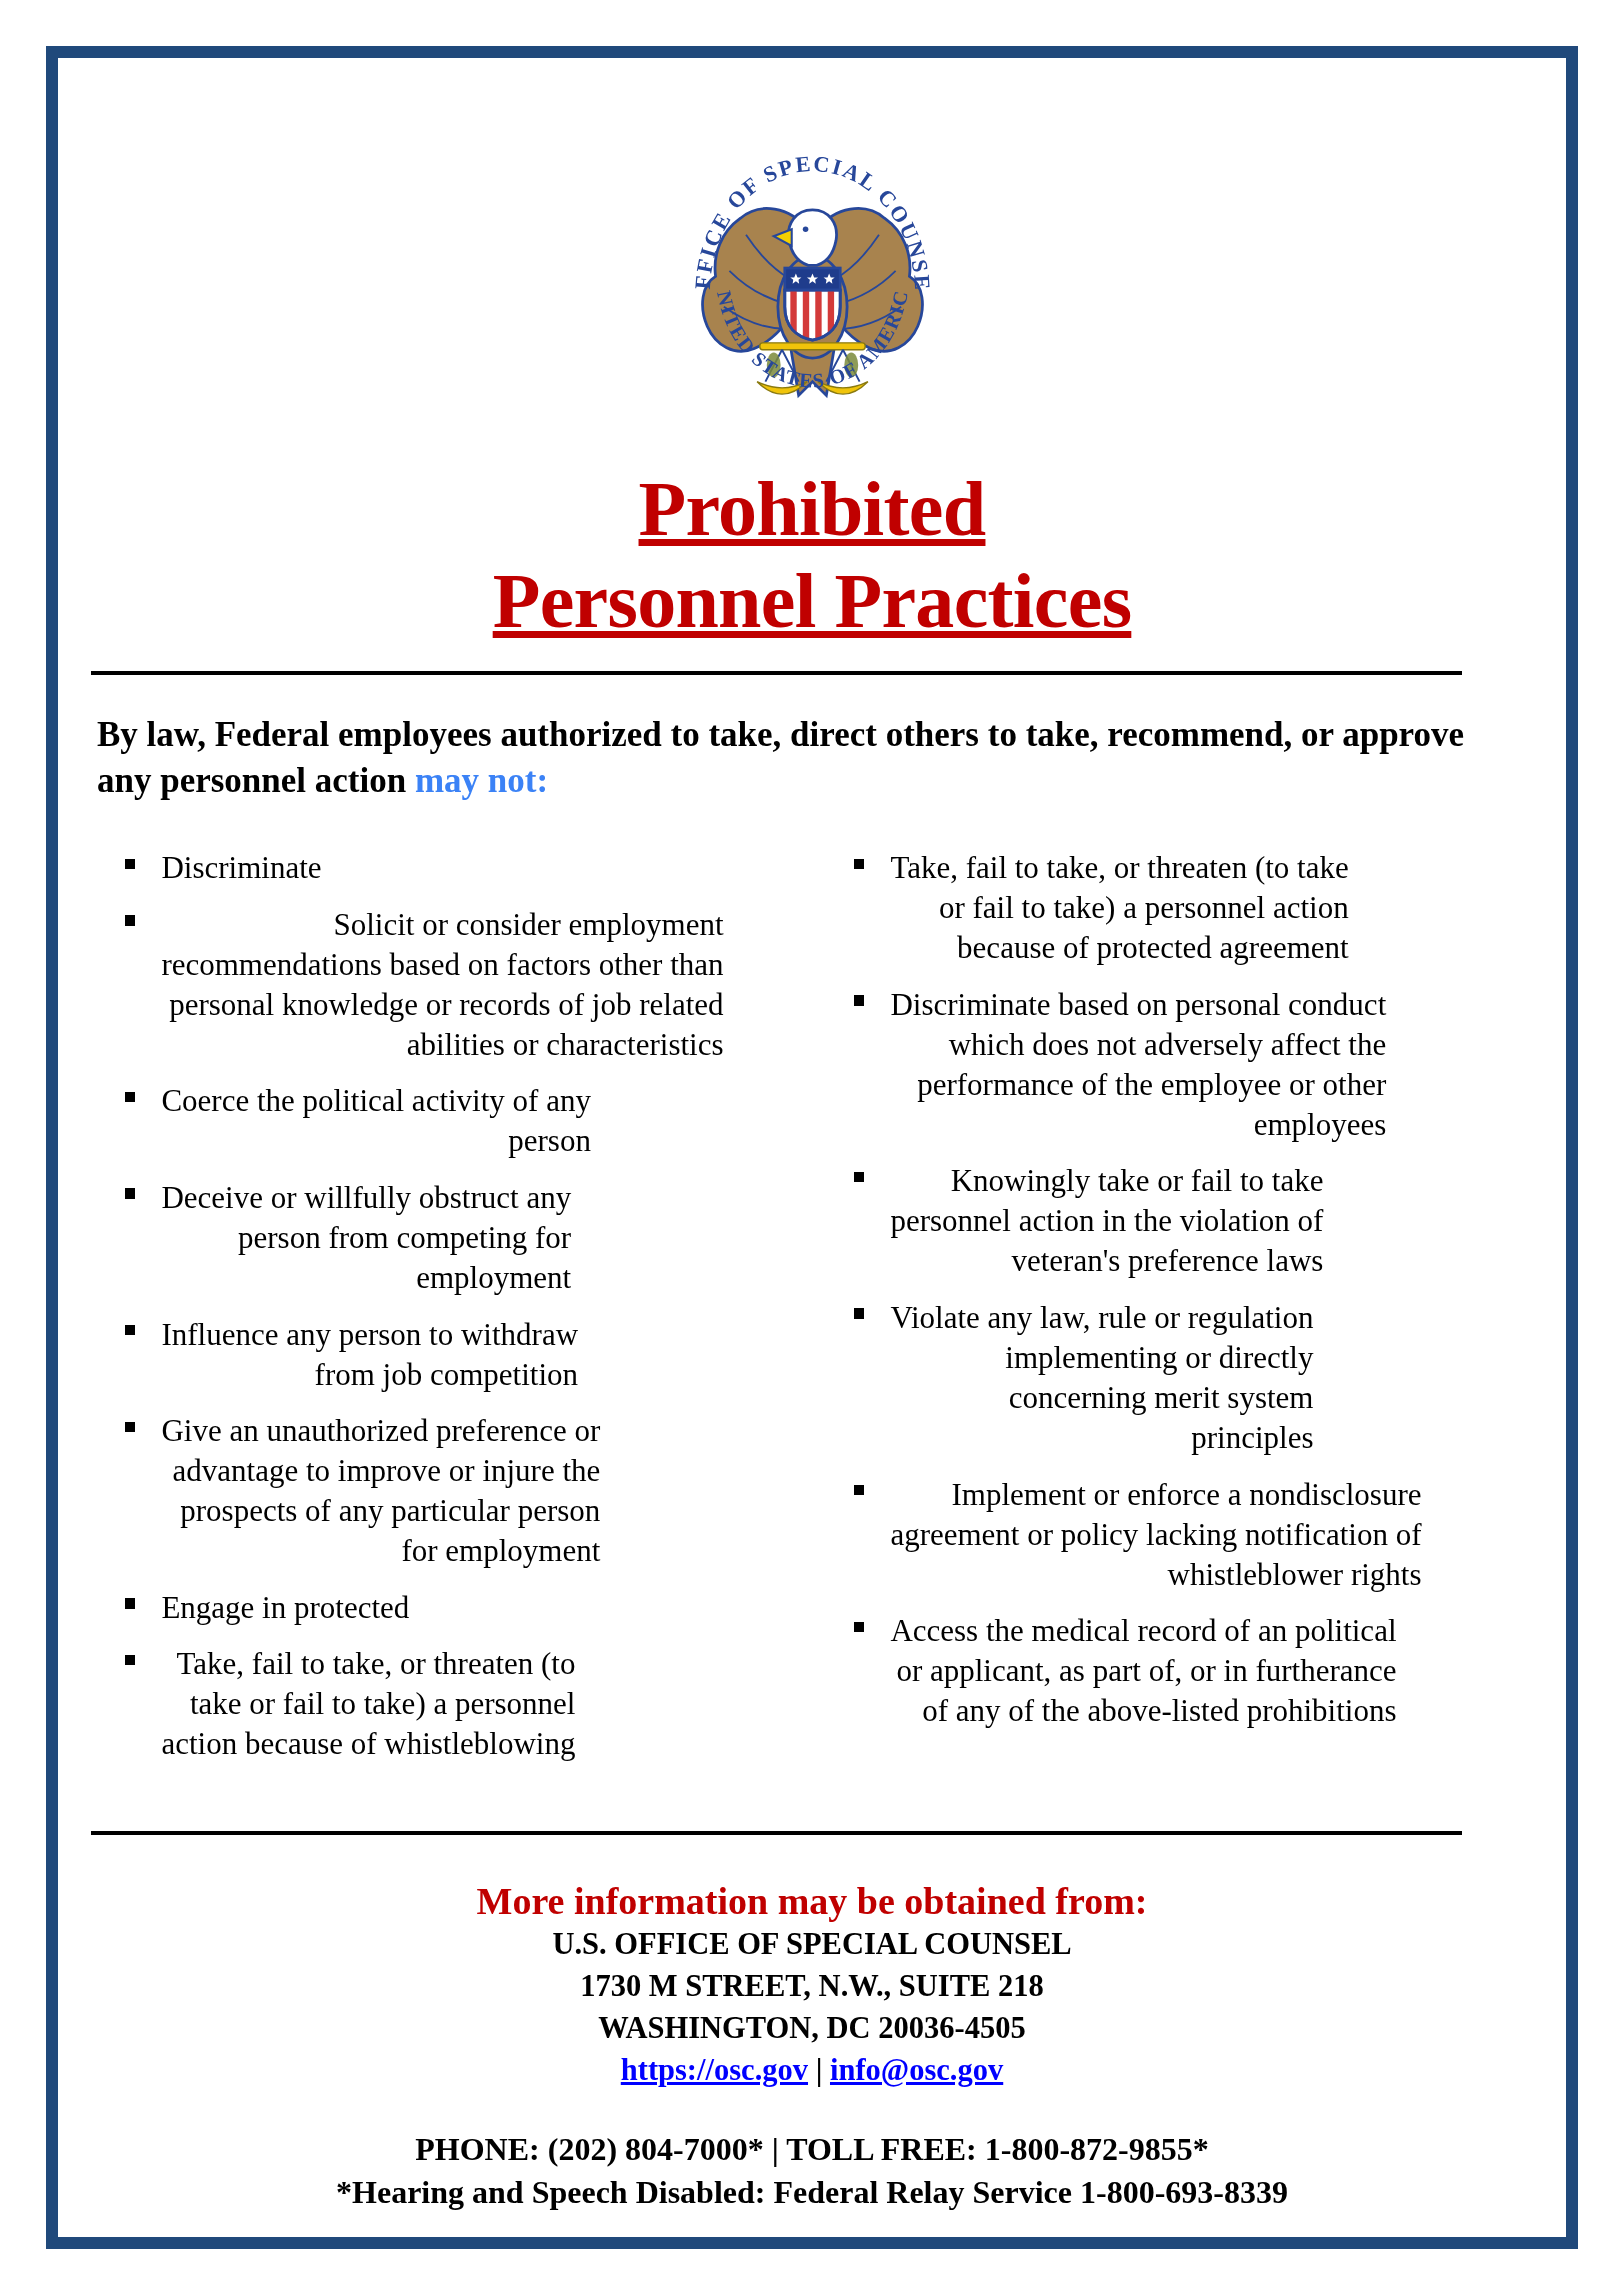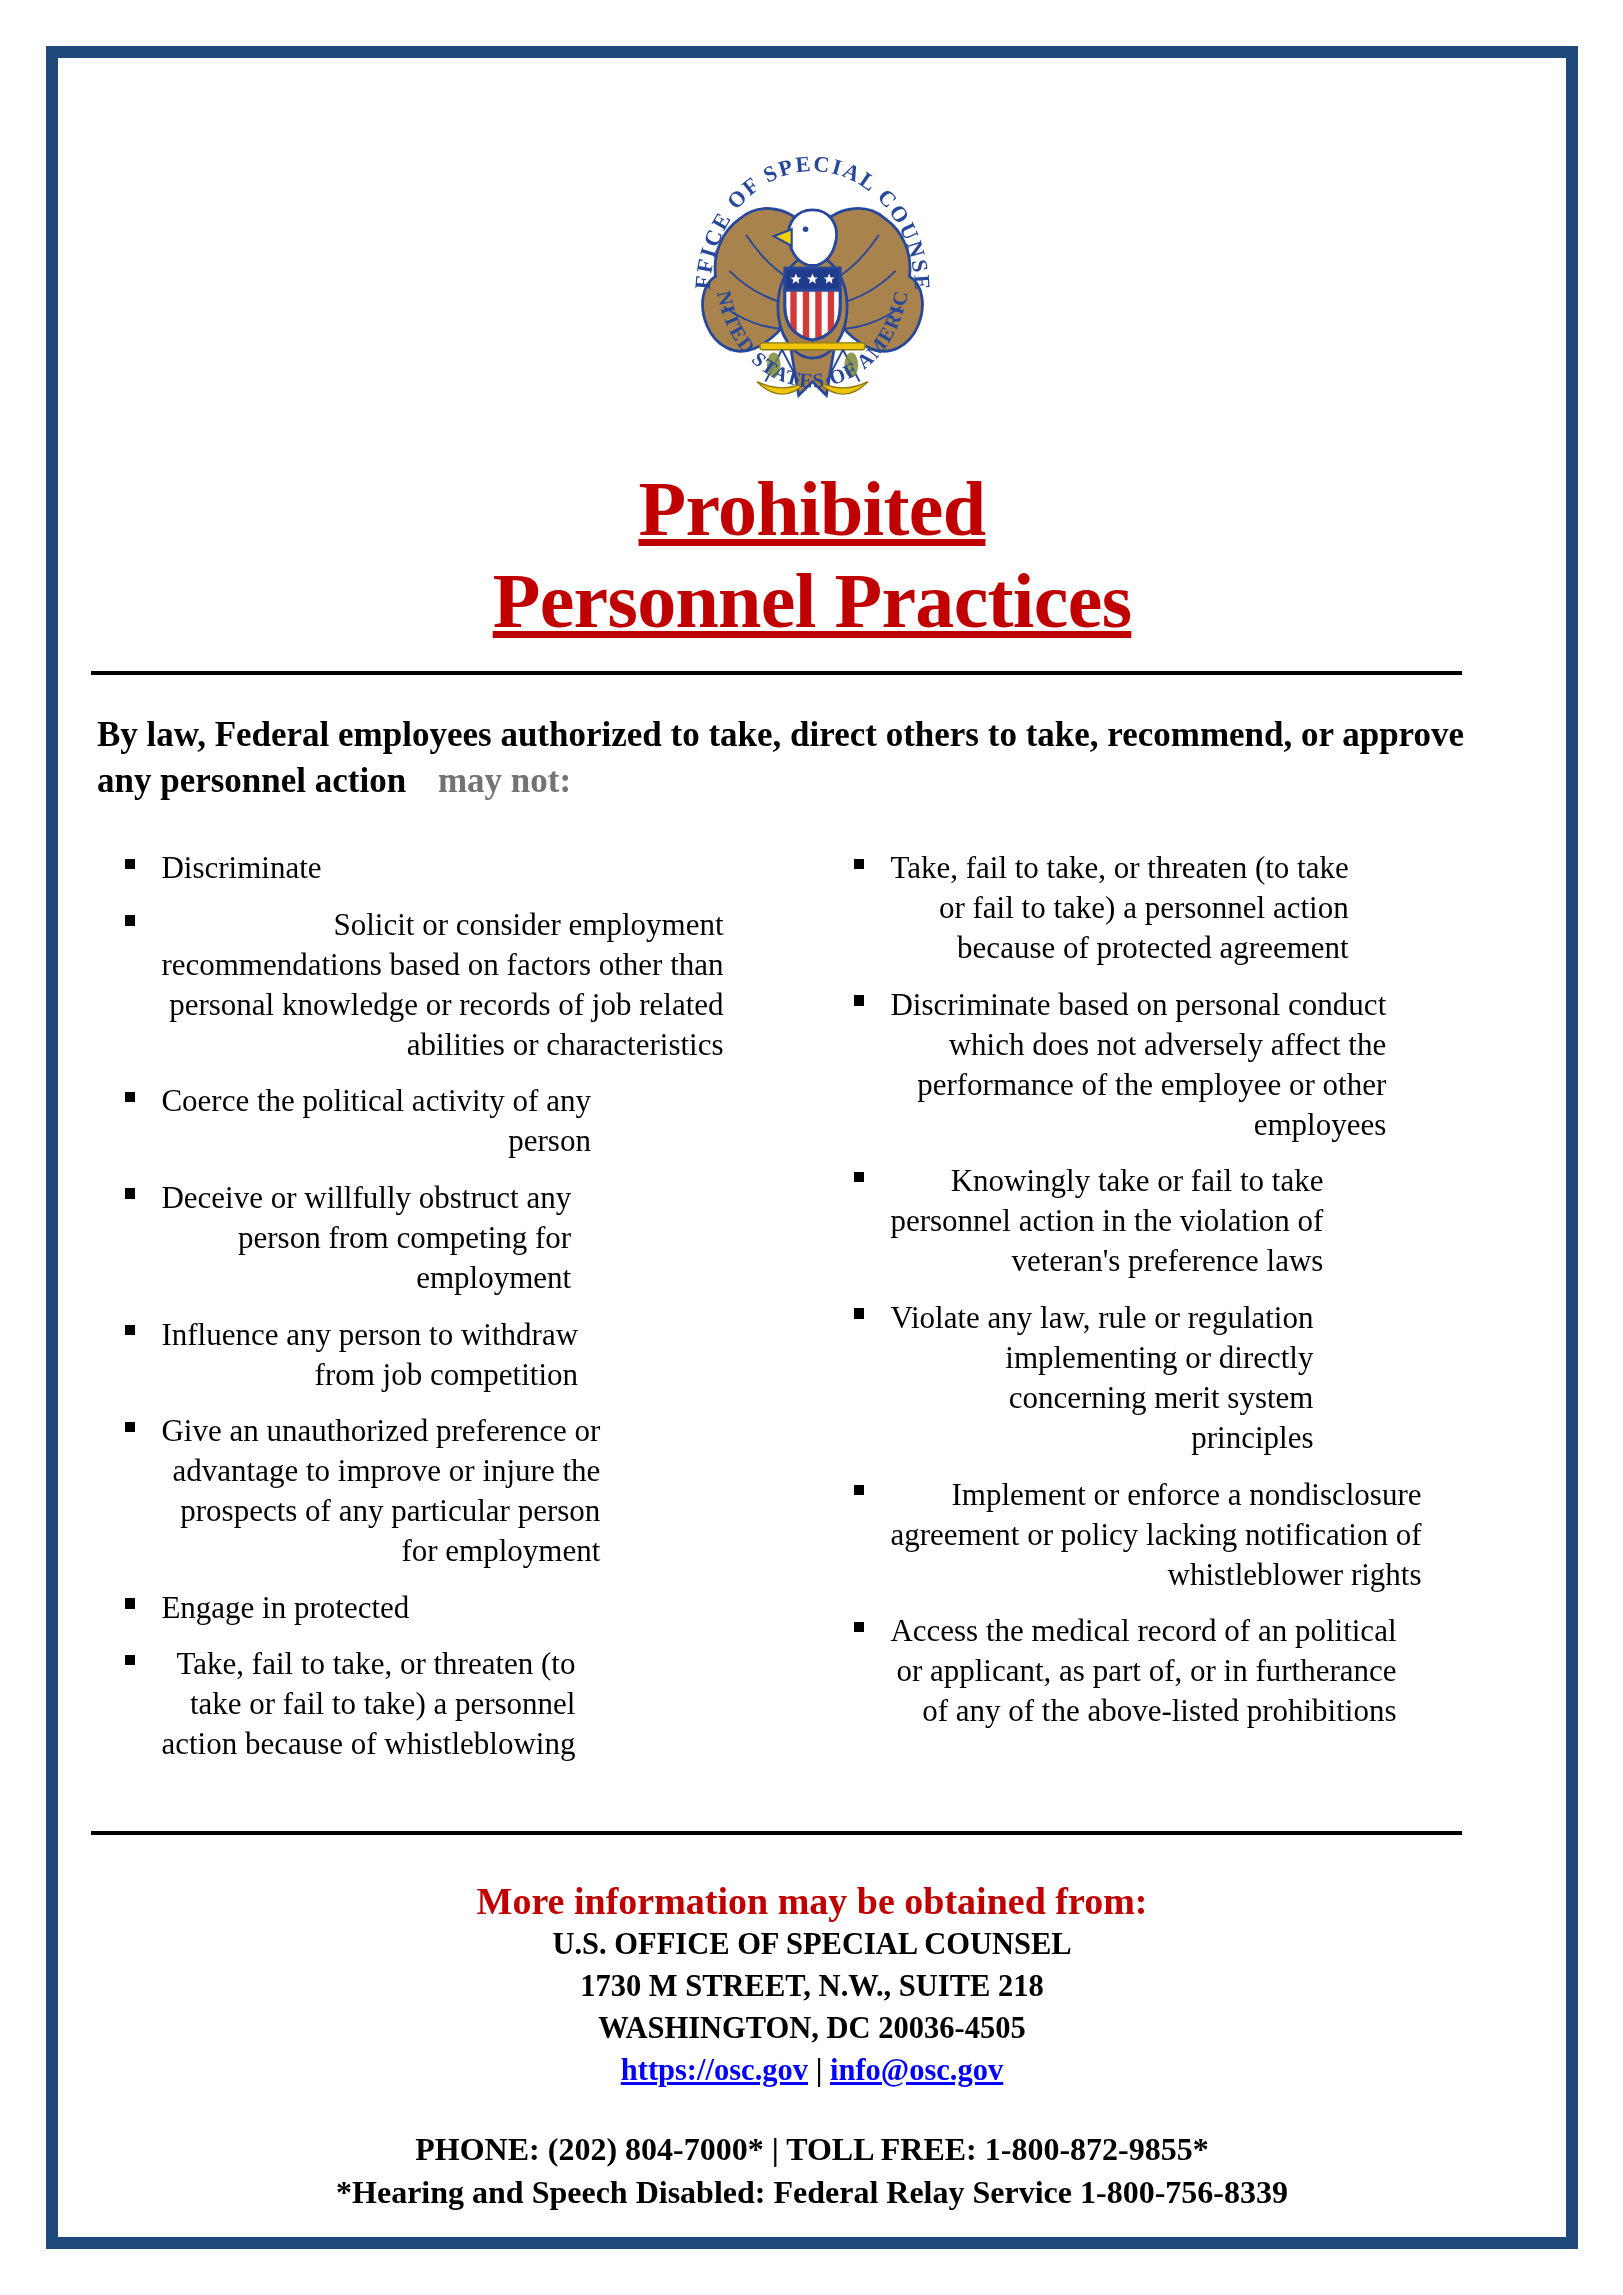--- a/index.html
+++ b/index.html
@@ -40,21 +40,21 @@
     margin: 23.6px 104px 0 33px;
   }
   .rule-2 { margin-top: 50px; }
 
   .intro {
     margin: 37px 62px 0 39px;
     font-size: 35px;
     font-weight: bold;
     line-height: 1.32;
   }
-  .intro .red { color: #737373; margin-left: 23px; }
+  .intro .red { color: #3b82f6; }
 
   .columns {
     display: flex;
     margin: 44px 0 0 67px;
     gap: 28px;
     text-align: right;
   }
   .col { width: 701px; flex: none; }
   .bullet-item { display: flex; margin-bottom: 16.6px; }
   .bullet-square {
@@ -271,19 +271,19 @@
         <div class="footer-heading">More information may be obtained from:</div>
         <div class="footer-line footer-org">U.S. OFFICE OF SPECIAL COUNSEL</div>
         <div class="footer-line">1730 M STREET, N.W., SUITE 218</div>
         <div class="footer-line">WASHINGTON, DC 20036-4505</div>
         <div class="footer-line links">
           <a href="#">https://osc.gov</a>
           <span class="sep">|</span>
           <a href="#">info@osc.gov</a>
         </div>
         <div class="phone-line">PHONE: (202) 804-7000* | TOLL FREE: 1-800-872-9855*</div>
-        <div class="relay-line">*Hearing and Speech Disabled: Federal Relay Service 1-800-756-8339</div>
+        <div class="relay-line">*Hearing and Speech Disabled: Federal Relay Service 1-800-693-8339</div>
       </div>
 
     </div>
   </div>
 </div>
 
 
 </body></html>

